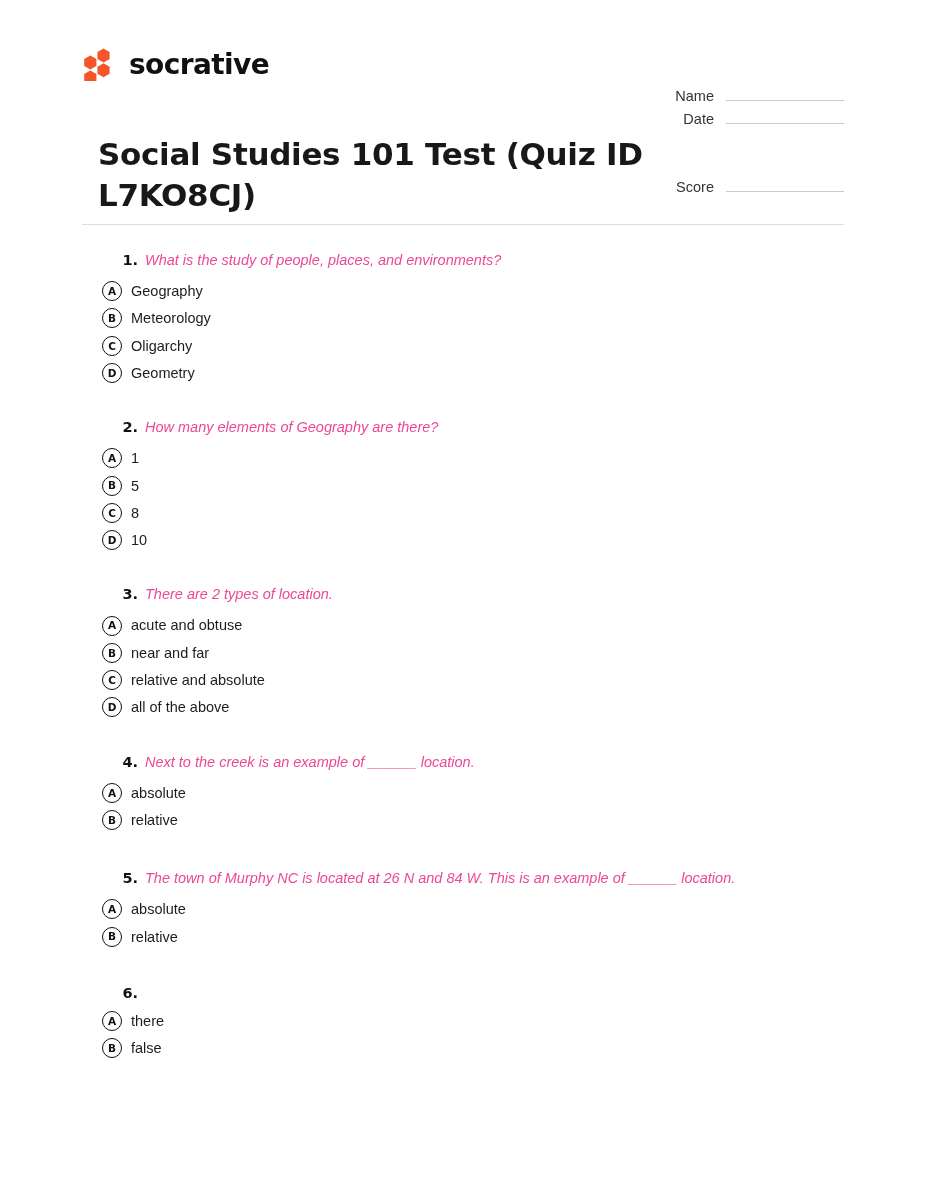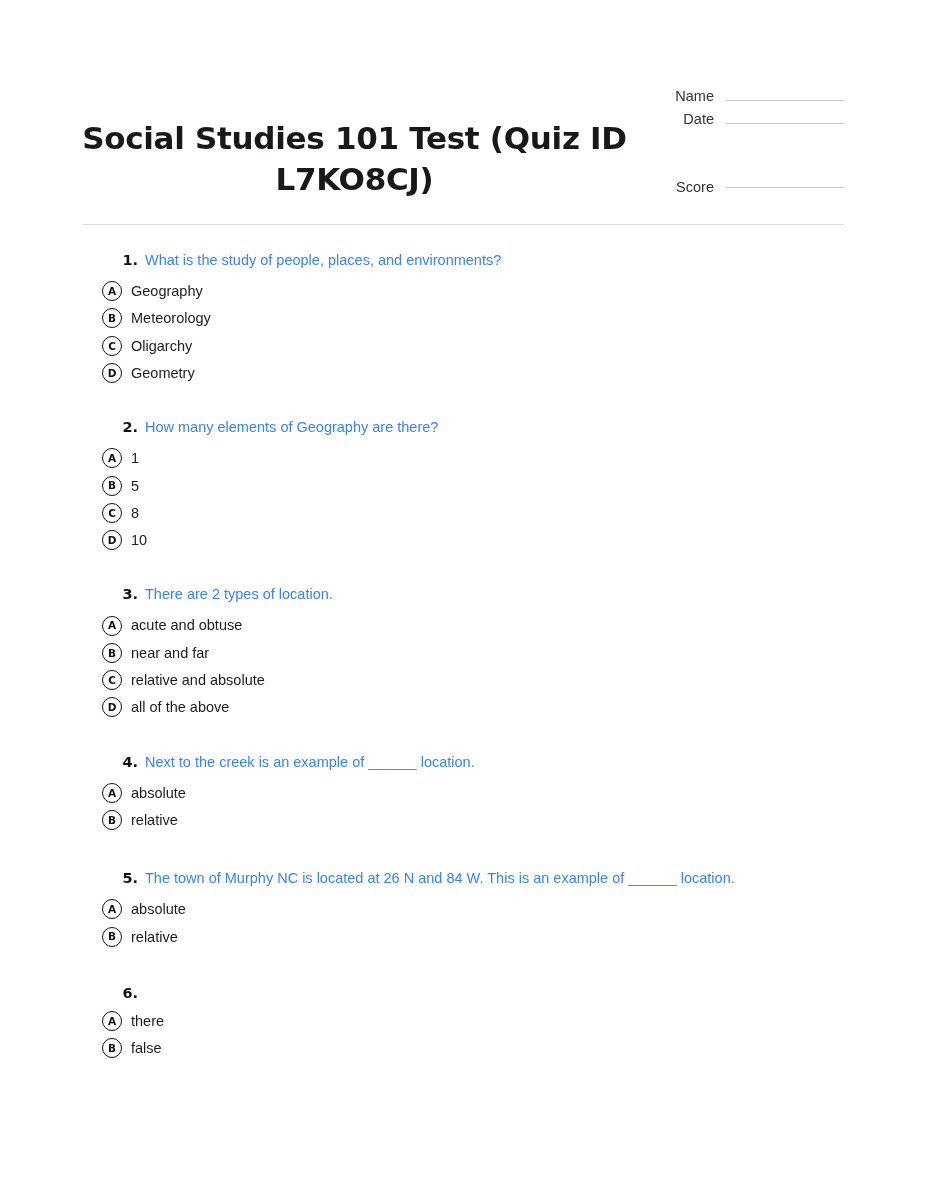--- a/index.html
+++ b/index.html
@@ -67,21 +67,20 @@
     margin-top: 44px;
   }
   .meta-row {
     display: flex;
     align-items: baseline;
     justify-content: flex-end;
     margin-bottom: 7px;
   }
   .meta-row.score {
     margin-top: 52px;
-    align-items: center;
   }
   .meta-label {
     font-size: 14.5px;
     color: #333333;
     text-align: right;
     white-space: nowrap;
     padding-right: 12px;
   }
   .meta-line {
     width: 118px;
@@ -95,22 +94,21 @@
     position: absolute;
     top: 118px;
     left: 82px;
     width: 545px;
     font-family: "DejaVu Sans", sans-serif;
     font-size: 31px;
     font-weight: 700;
     line-height: 1.32;
     letter-spacing: -0.3px;
     color: #17181a;
-    margin: 0;
-    text-align: center;
+    margin: 16px;
   }
 
   .divider {
     position: absolute;
     top: 224px;
     left: 82px;
     width: 762px;
     height: 1px;
     background: #dcdee0;
   }
@@ -140,21 +138,22 @@
     padding-right: 7px;
     box-sizing: border-box;
     font-family: "DejaVu Sans", sans-serif;
     font-size: 14.5px;
     font-weight: 700;
     color: #111111;
   }
   .q-text {
     font-size: 14.5px;
     line-height: 1.45;
-    color: #3b82f6;
+    color: #ec4899;
+    font-style: italic;
   }
 
   .choice {
     display: flex;
     align-items: center;
     margin-bottom: 7px;
   }
   .choice:last-child { margin-bottom: 0; }
 
   .choice-bullet {
@@ -189,20 +188,31 @@
   
   .question.two-opt { margin-bottom: 38px; }
 </style>
 </head>
 <body>
 
 <div class="page">
 
   <div class="header">
 
+    <div class="brand">
+      <svg class="brand-mark" viewBox="0 0 34 33">
+        <g fill="#F4552A">
+          <polygon points="21.5,0.6 27.6,4.1 27.6,11.1 21.5,14.6 15.4,11.1 15.4,4.1"></polygon>
+          <polygon points="8.3,7.6 14.4,11.1 14.4,18.1 8.3,21.6 2.2,18.1 2.2,11.1"></polygon>
+          <polygon points="21.5,15.3 27.6,18.8 27.6,25.8 21.5,29.3 15.4,25.8 15.4,18.8"></polygon>
+          <polygon points="8.3,22.4 14.4,25.9 14.4,32.9 8.3,36.4 2.2,32.9 2.2,25.9"></polygon>
+        </g>
+      </svg>
+      <span class="brand-word">socrative</span>
+    </div>
 
     <div class="meta">
       <div class="meta-row">
         <span class="meta-label">Name</span>
         <span class="meta-line"></span>
       </div>
       <div class="meta-row">
         <span class="meta-label">Date</span>
         <span class="meta-line"></span>
       </div>

